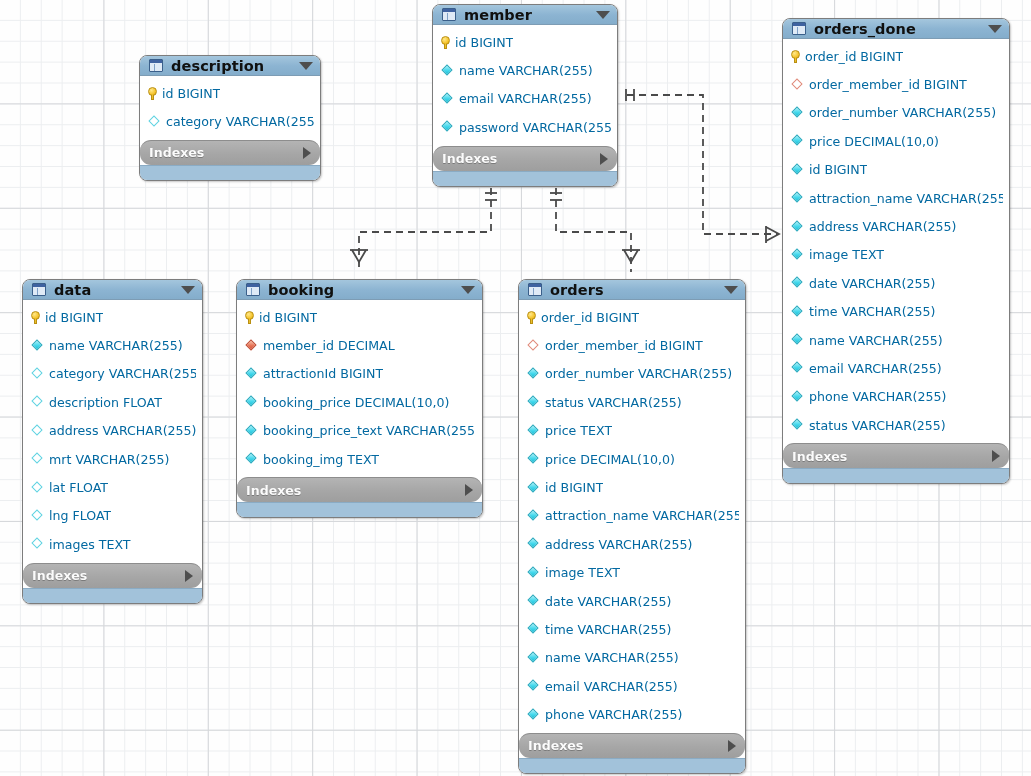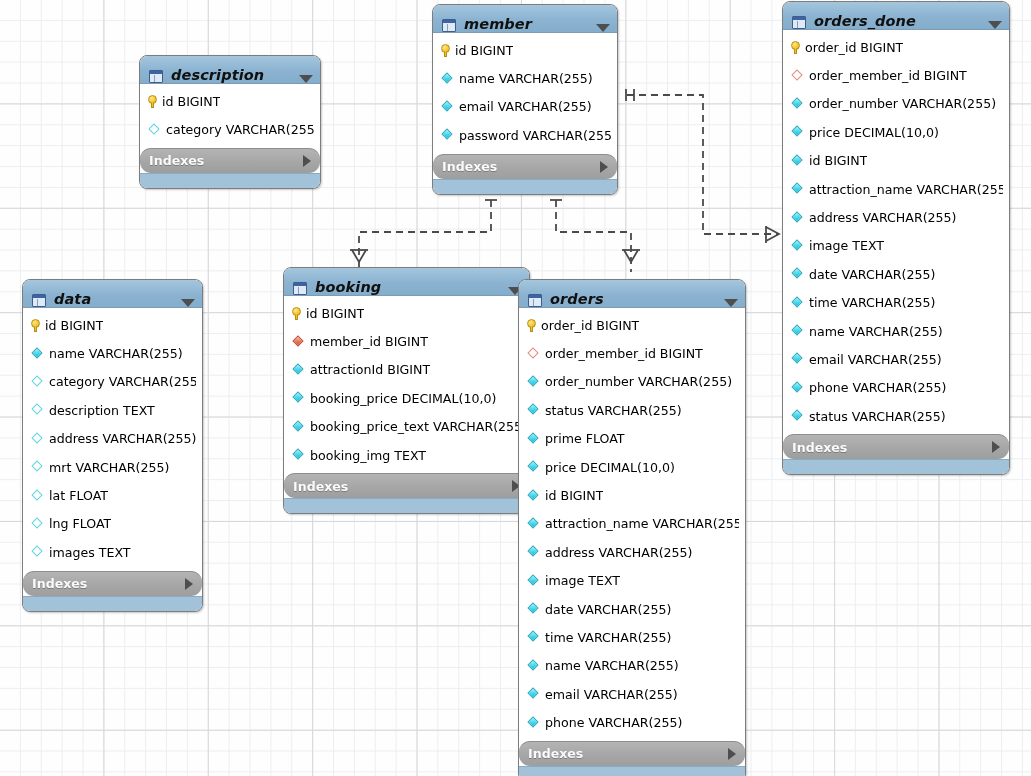--- a/index.html
+++ b/index.html
@@ -45,28 +45,27 @@
   .entity {
     position: absolute;
     border-radius: 8px;
     background: #ffffff;
     border: 1px solid #7d7d7d;
     box-shadow: 1px 1px 2px rgba(0,0,0,0.22);
     overflow: hidden;
     box-sizing: border-box;
   }
   .ent-header {
-    height: 28px;
+    height: 20px;
     background: linear-gradient(to bottom, #a4c6dd 0%, #8cb4d2 52%, #84adcb 100%);
     border-bottom: 1px solid #7d9cb4;
     display: flex;
-    align-items: flex-end;
+    align-items: center;
     padding: 0 7px 0 9px;
     box-sizing: border-box;
-    font-style: italic;
   }
   .tbl-icon {
     width: 14px;
     height: 13px;
     border: 1px solid #3a5f8a;
     background: #dfeaf6;
     border-radius: 1px;
     position: relative;
     flex: 0 0 auto;
     box-sizing: border-box;
@@ -109,21 +108,21 @@
   .col-row {
     display: flex;
     align-items: center;
     height: 28.4px;
     padding: 0 6px 0 8px;
     white-space: nowrap;
     box-sizing: border-box;
   }
   .col-name {
     font-size: 12.6px;
-    color: #000000;
+    color: #0369a1;
     margin-left: 5px;
     overflow: hidden;
   }
 
   
   .ico {
     width: 12px;
     height: 12px;
     flex: 0 0 auto;
     position: relative;
@@ -297,21 +296,21 @@
           <span class="ico dia cyan-filled"></span>
           <span class="col-name">password VARCHAR(255)</span>
         </div>
       </div>
       <div class="ent-indexes">
         <span class="idx-label">Indexes</span>
         <span class="chev-right"></span>
       </div>
       <div class="ent-footer"></div>
     </div>
-    <div class="entity" style="left: 782px; top: 1px; width: 228px;">
+    <div class="entity" style="left: 782px; top: 18px; width: 228px;">
       <div class="ent-header">
         <span class="tbl-icon"></span>
         <span class="ent-title">orders_done</span>
         <span class="chev-down"></span>
       </div>
       <div class="ent-cols">
         <div class="col-row">
           <span class="ico key"></span>
           <span class="col-name">order_id BIGINT</span>
         </div>
@@ -388,21 +387,21 @@
         <div class="col-row">
           <span class="ico dia cyan-filled"></span>
           <span class="col-name">name VARCHAR(255)</span>
         </div>
         <div class="col-row">
           <span class="ico dia cyan-hollow"></span>
           <span class="col-name">category VARCHAR(255)</span>
         </div>
         <div class="col-row">
           <span class="ico dia cyan-hollow"></span>
-          <span class="col-name">description TEXT</span>
+          <span class="col-name">description FLOAT</span>
         </div>
         <div class="col-row">
           <span class="ico dia cyan-hollow"></span>
           <span class="col-name">address VARCHAR(255)</span>
         </div>
         <div class="col-row">
           <span class="ico dia cyan-hollow"></span>
           <span class="col-name">mrt VARCHAR(255)</span>
         </div>
         <div class="col-row">
@@ -417,34 +416,34 @@
           <span class="ico dia cyan-hollow"></span>
           <span class="col-name">images TEXT</span>
         </div>
       </div>
       <div class="ent-indexes">
         <span class="idx-label">Indexes</span>
         <span class="chev-right"></span>
       </div>
       <div class="ent-footer"></div>
     </div>
-    <div class="entity" style="left: 236px; top: 267px; width: 247px; margin-left: 47px;">
+    <div class="entity" style="left: 236px; top: 279px; width: 247px;">
       <div class="ent-header">
         <span class="tbl-icon"></span>
         <span class="ent-title">booking</span>
         <span class="chev-down"></span>
       </div>
       <div class="ent-cols">
         <div class="col-row">
           <span class="ico key"></span>
           <span class="col-name">id BIGINT</span>
         </div>
         <div class="col-row">
           <span class="ico dia red-filled"></span>
-          <span class="col-name">member_id BIGINT</span>
+          <span class="col-name">member_id DECIMAL</span>
         </div>
         <div class="col-row">
           <span class="ico dia cyan-filled"></span>
           <span class="col-name">attractionId BIGINT</span>
         </div>
         <div class="col-row">
           <span class="ico dia cyan-filled"></span>
           <span class="col-name">booking_price DECIMAL(10,0)</span>
         </div>
         <div class="col-row">
@@ -480,21 +479,21 @@
         <div class="col-row">
           <span class="ico dia cyan-filled"></span>
           <span class="col-name">order_number VARCHAR(255)</span>
         </div>
         <div class="col-row">
           <span class="ico dia cyan-filled"></span>
           <span class="col-name">status VARCHAR(255)</span>
         </div>
         <div class="col-row">
           <span class="ico dia cyan-filled"></span>
-          <span class="col-name">prime FLOAT</span>
+          <span class="col-name">price TEXT</span>
         </div>
         <div class="col-row">
           <span class="ico dia cyan-filled"></span>
           <span class="col-name">price DECIMAL(10,0)</span>
         </div>
         <div class="col-row">
           <span class="ico dia cyan-filled"></span>
           <span class="col-name">id BIGINT</span>
         </div>
         <div class="col-row">

